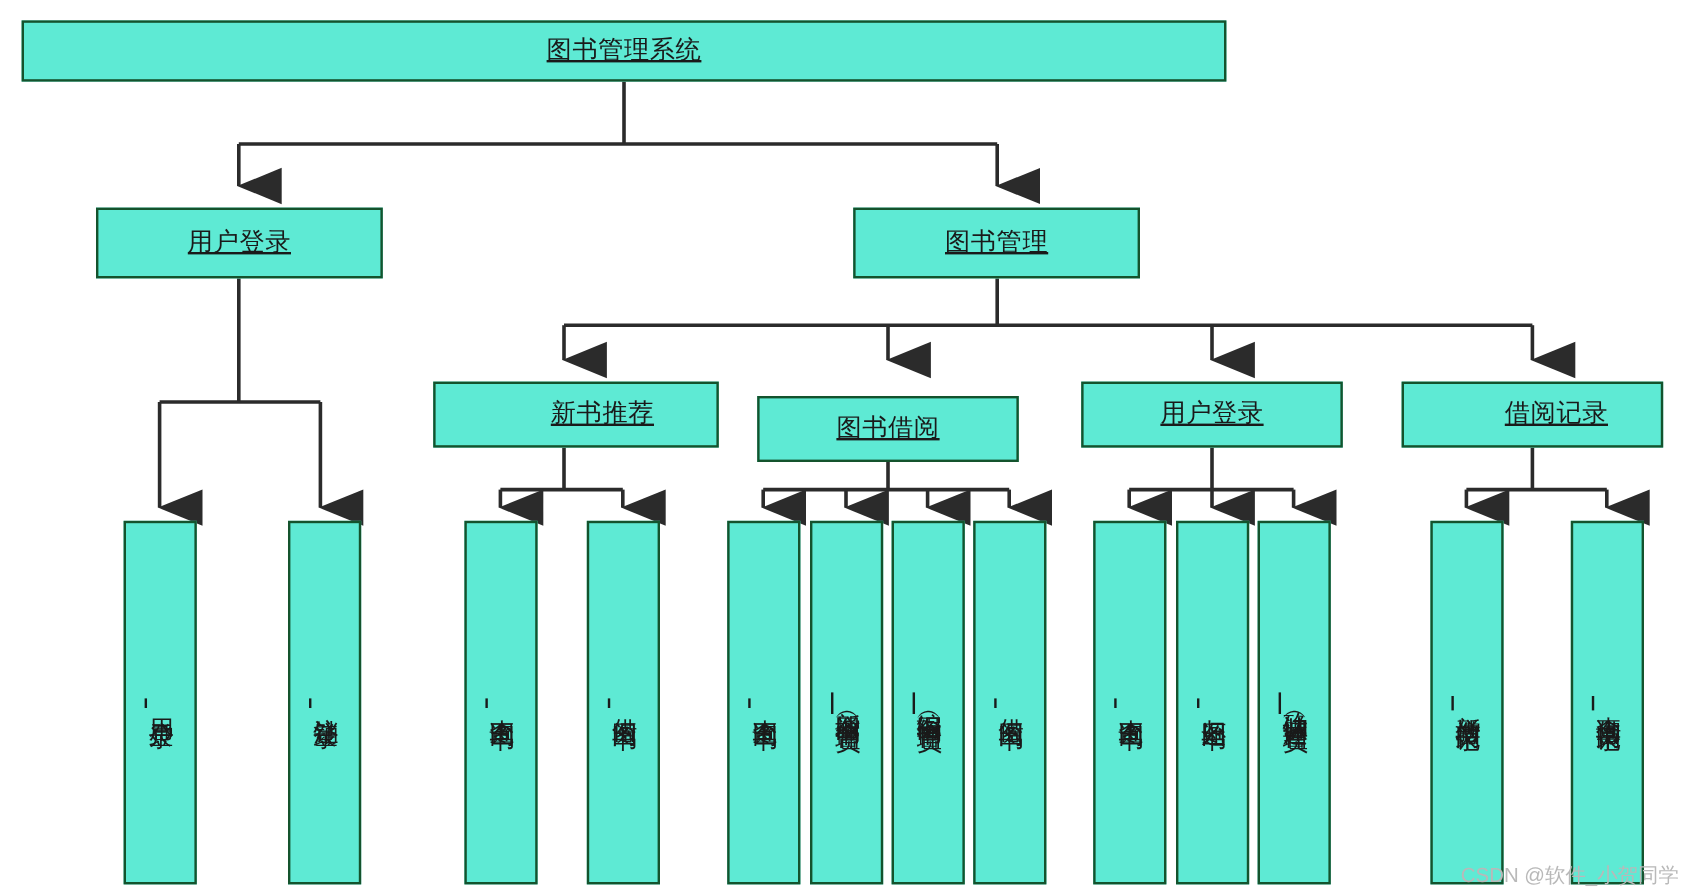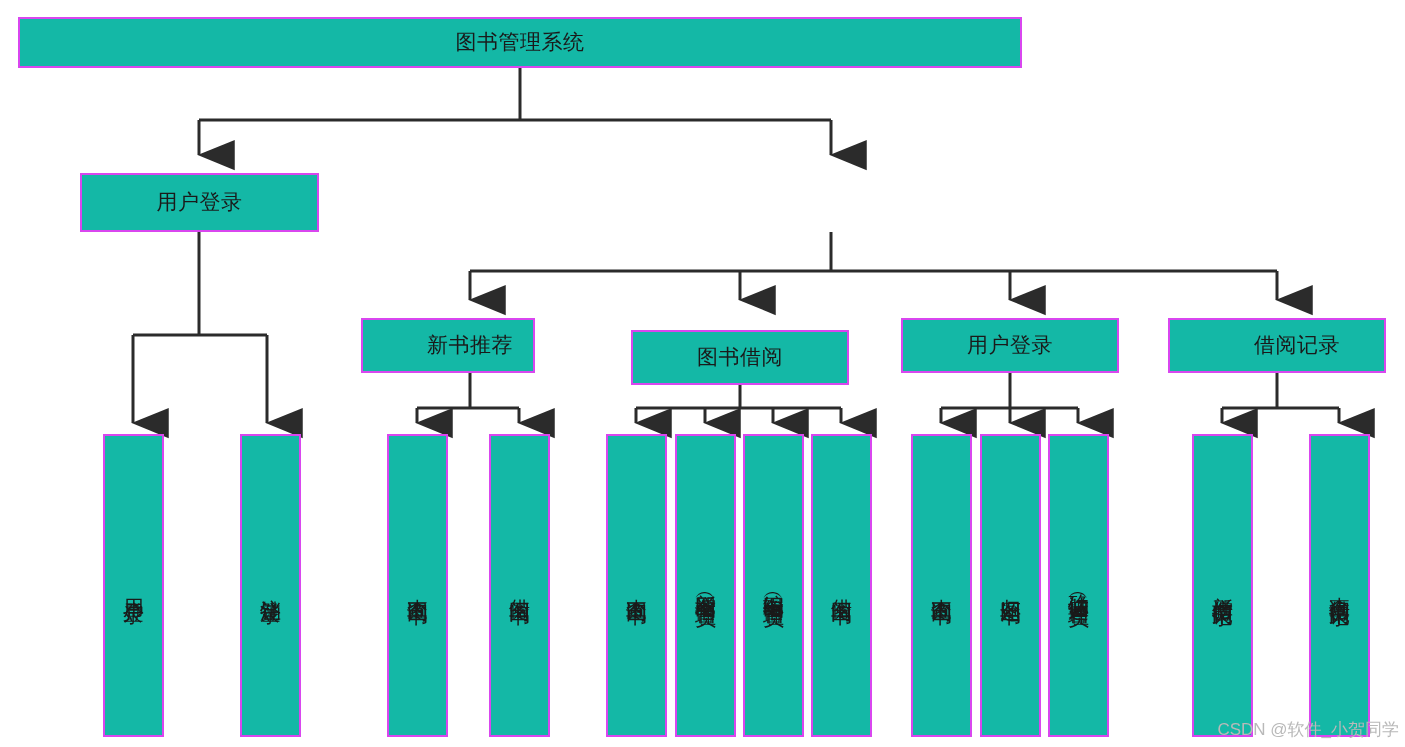--- a/index.html
+++ b/index.html
@@ -21,27 +21,28 @@
     position: absolute;
     left: 0;
     top: 0;
     width: 1405px;
     height: 747px;
     pointer-events: none;
   }
   .node {
     position: absolute;
     box-sizing: border-box;
-    background: #14b8a6;
-    border: 2px solid #d946ef;
+    background: #5eead4;
+    border: 2px solid #14532d;
     display: flex;
     align-items: center;
     justify-content: center;
     color: #1a1a1a;
     z-index: 2;
+    text-decoration: underline;
   }
   .node .label {
     text-align: center;
     line-height: 1.18;
     letter-spacing: 0.5px;
   }
   .node.horiz .label {
     font-size: 21px;
     writing-mode: horizontal-tb;
   }
@@ -125,22 +126,25 @@
     </g>
   </svg>
 
   <div class="node horiz" style="left:18px; top:17px; width:1004px; height:51px;">
     <span class="label">图书管理系统</span>
   </div>
 
   <div class="node horiz" style="left:80px; top:173px; width:239px; height:59px;">
     <span class="label">用户登录</span>
   </div>
-
-  <div class="node horiz" style="left:361px; top:318px; width:174px; height:55px;padding-left:44px;">
+  <div class="node horiz" style="left:711px; top:173px; width:239px; height:59px;">
+    <span class="label">图书管理</span>
+  </div>
+
+  <div class="node horiz" style="left:361px; top:318px; width:238px; height:55px;padding-left:44px;">
     <span class="label">新书推荐</span>
   </div>
   <div class="node horiz" style="left:631px; top:318px; width:218px; height:55px;margin-top:12px;">
     <span class="label">图书借阅</span>
   </div>
   <div class="node horiz" style="left:901px; top:318px; width:218px; height:55px;">
     <span class="label">用户登录</span>
   </div>
   <div class="node horiz" style="left:1168px; top:318px; width:218px; height:55px;padding-left:40px;">
     <span class="label">借阅记录</span>

